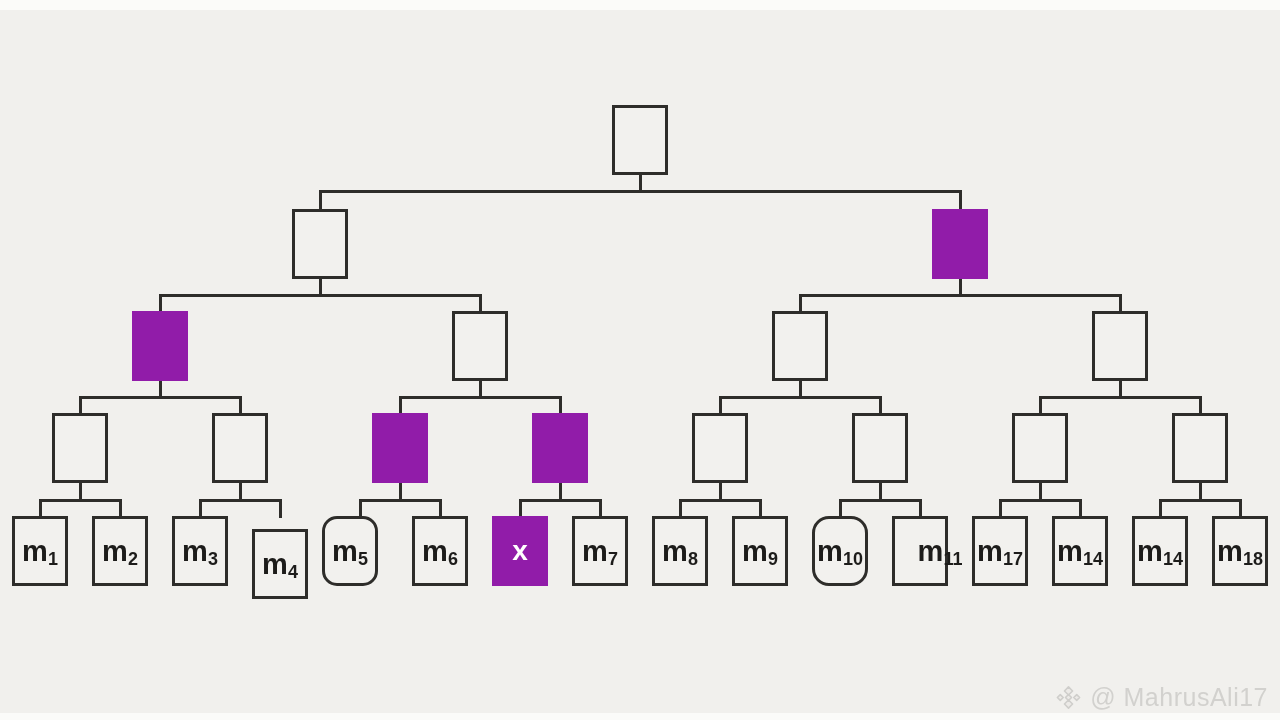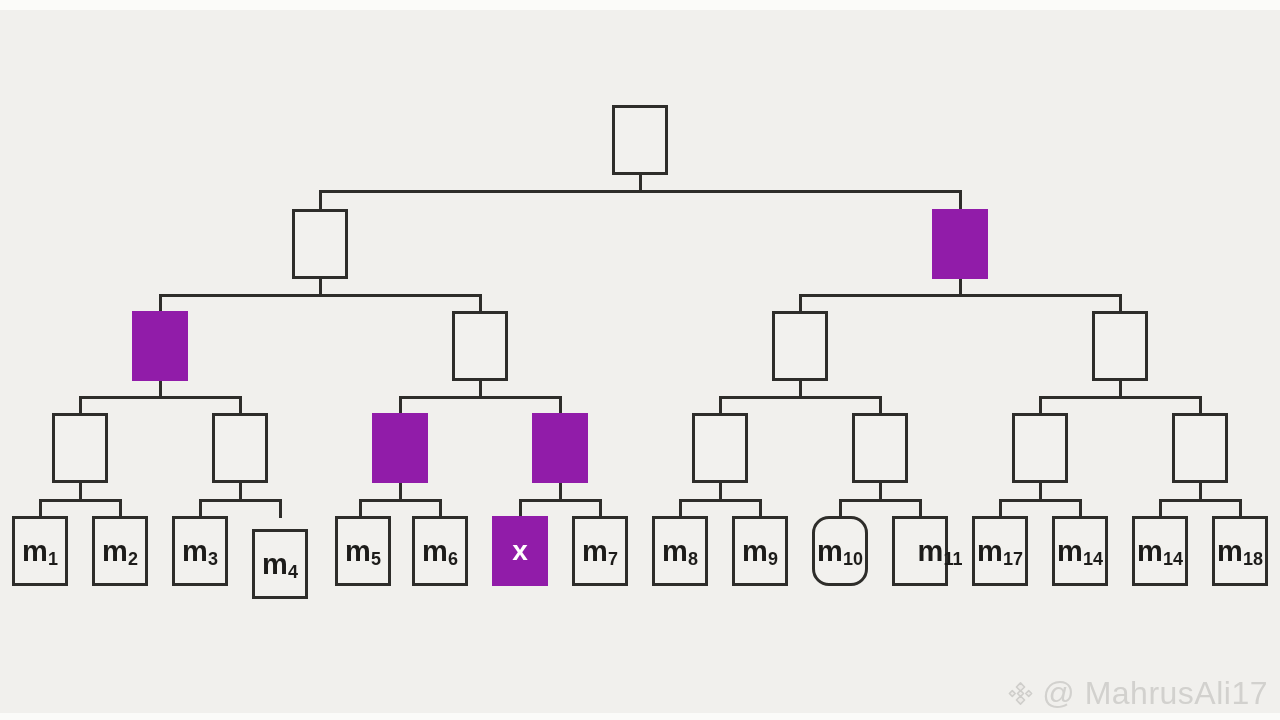--- a/index.html
+++ b/index.html
@@ -20,21 +20,21 @@
   .node.highlight{border:none;background:var(--highlight,#911ca9);}
   .leaf .lbl{
     font-weight:bold;font-size:29px;color:var(--label,#1d1c1a);
     line-height:1;white-space:nowrap;
   }
   .leaf .sub{font-size:0.62em;display:inline-block;transform:translateY(0.22em);}
   .leaf.highlight .lbl{color:#ffffff;font-size:28px;}
   .watermark{
     position:absolute;right:12px;bottom:8px;z-index:3;
     display:flex;align-items:center;gap:8px;
-    color:var(--wm,#d2d1ce);font-size:32px;letter-spacing:0.5px;
+    color:var(--wm,#d2d1ce);font-size:25px;letter-spacing:0.5px;
   }
   .watermark svg{display:block;}
 </style>
 </head>
 <body>
 
 <div class="stage" style="--highlight: #911ca9; --line: #2e2d2a; --bg: #f1f0ed; --boxfill: #f2f1ee; --label: #1d1c1a; --wm: #d2d1ce; --strip: #fbfbf9;">
   <div class="strip top"></div>
   <div class="strip bottom"></div>
 
@@ -119,21 +119,21 @@
       </div>
       <div class="node leaf" style="left: 92px; top: 516px;">
         <span class="lbl"><span>m</span><span class="sub">2</span></span>
       </div>
       <div class="node leaf" style="left: 172px; top: 516px;">
         <span class="lbl"><span>m</span><span class="sub">3</span></span>
       </div>
       <div class="node leaf" style="left: 252px; top: 516px; margin-top: 13px;">
         <span class="lbl"><span>m</span><span class="sub">4</span></span>
       </div>
-      <div class="node leaf" style="left: 335px; top: 516px;">
+      <div class="node leaf" style="left: 322px; top: 516px; border-radius: 15px;">
         <span class="lbl"><span>m</span><span class="sub">5</span></span>
       </div>
       <div class="node leaf" style="left: 412px; top: 516px;">
         <span class="lbl"><span>m</span><span class="sub">6</span></span>
       </div>
       <div class="node leaf highlight" style="left: 492px; top: 516px;">
         <span class="lbl"><span>x</span></span>
       </div>
       <div class="node leaf" style="left: 572px; top: 516px;">
         <span class="lbl"><span>m</span><span class="sub">7</span></span>

